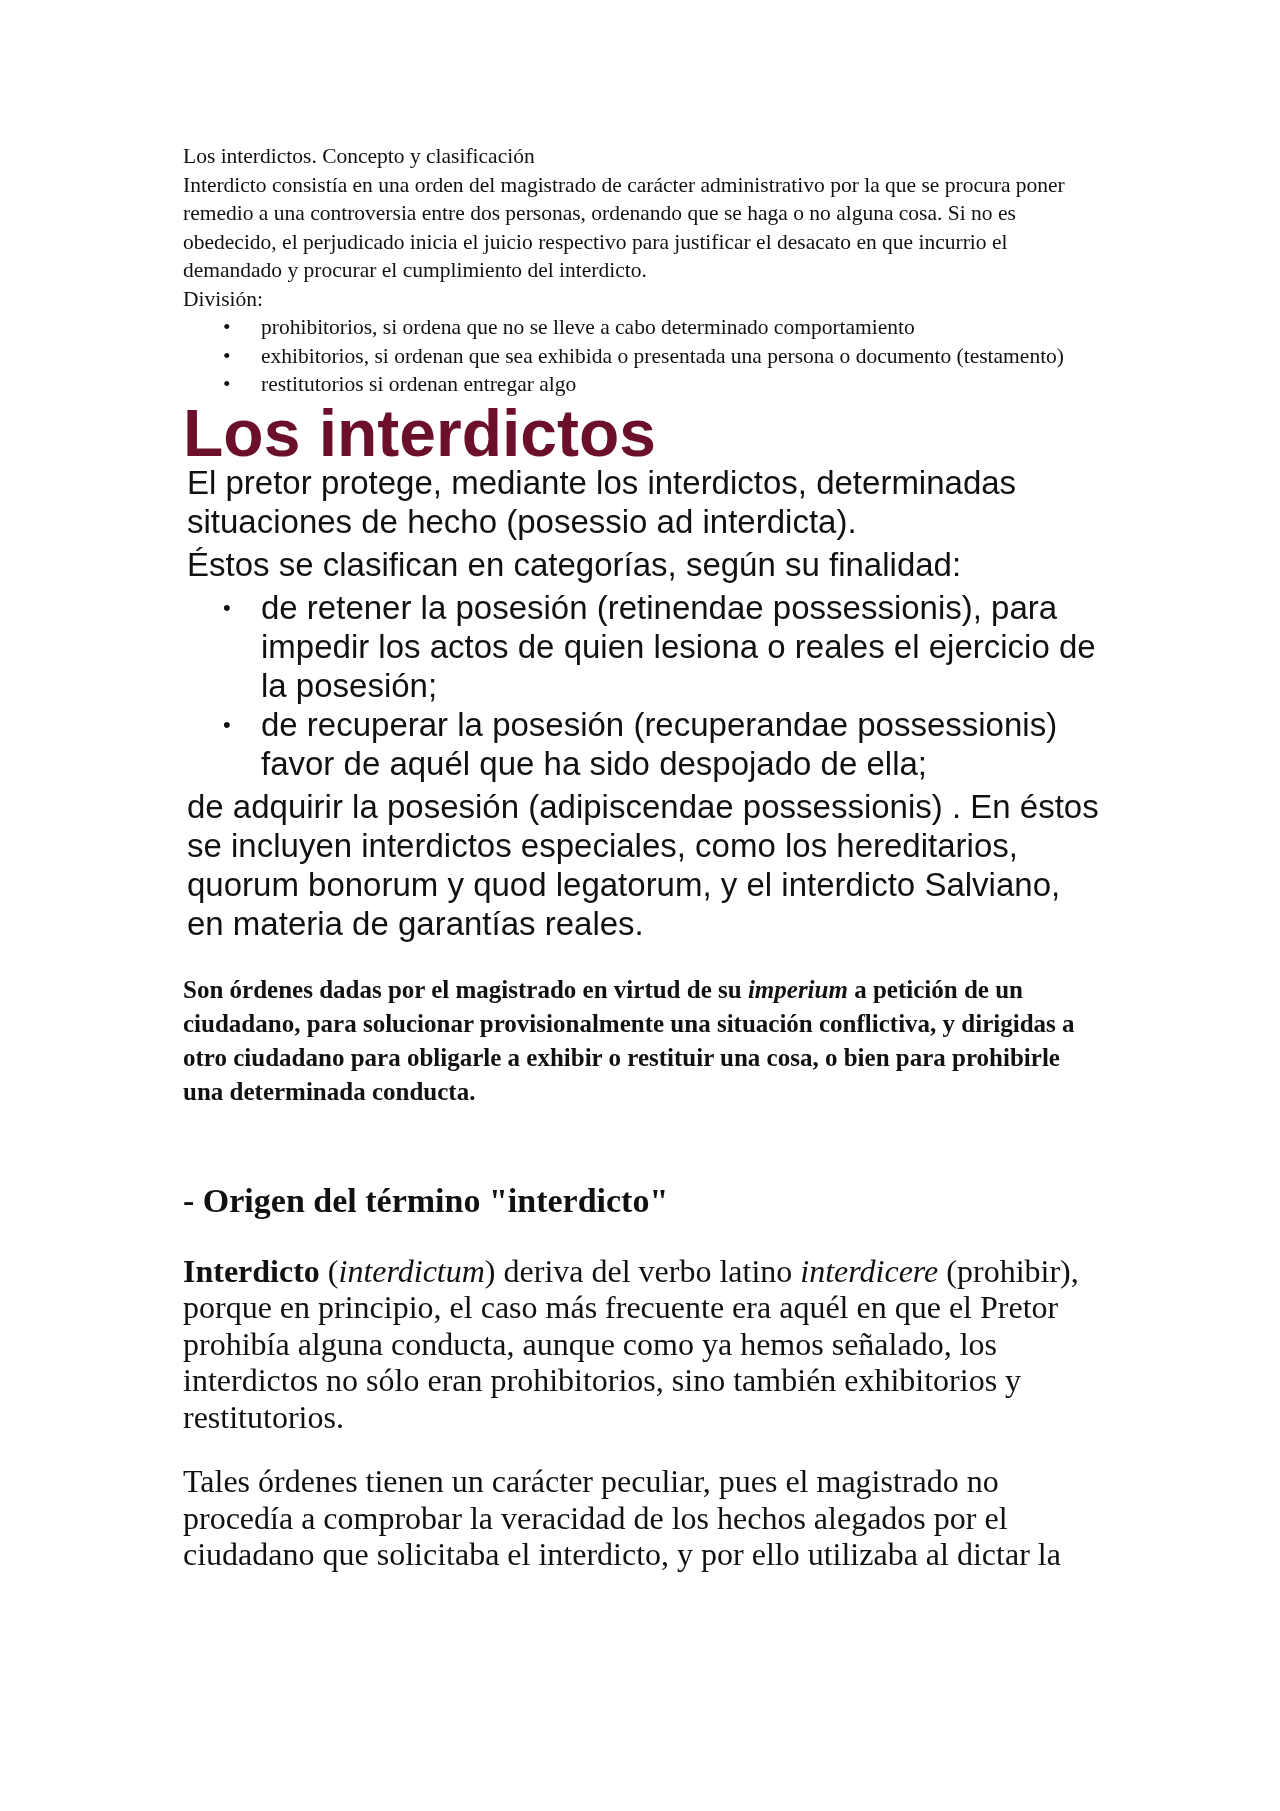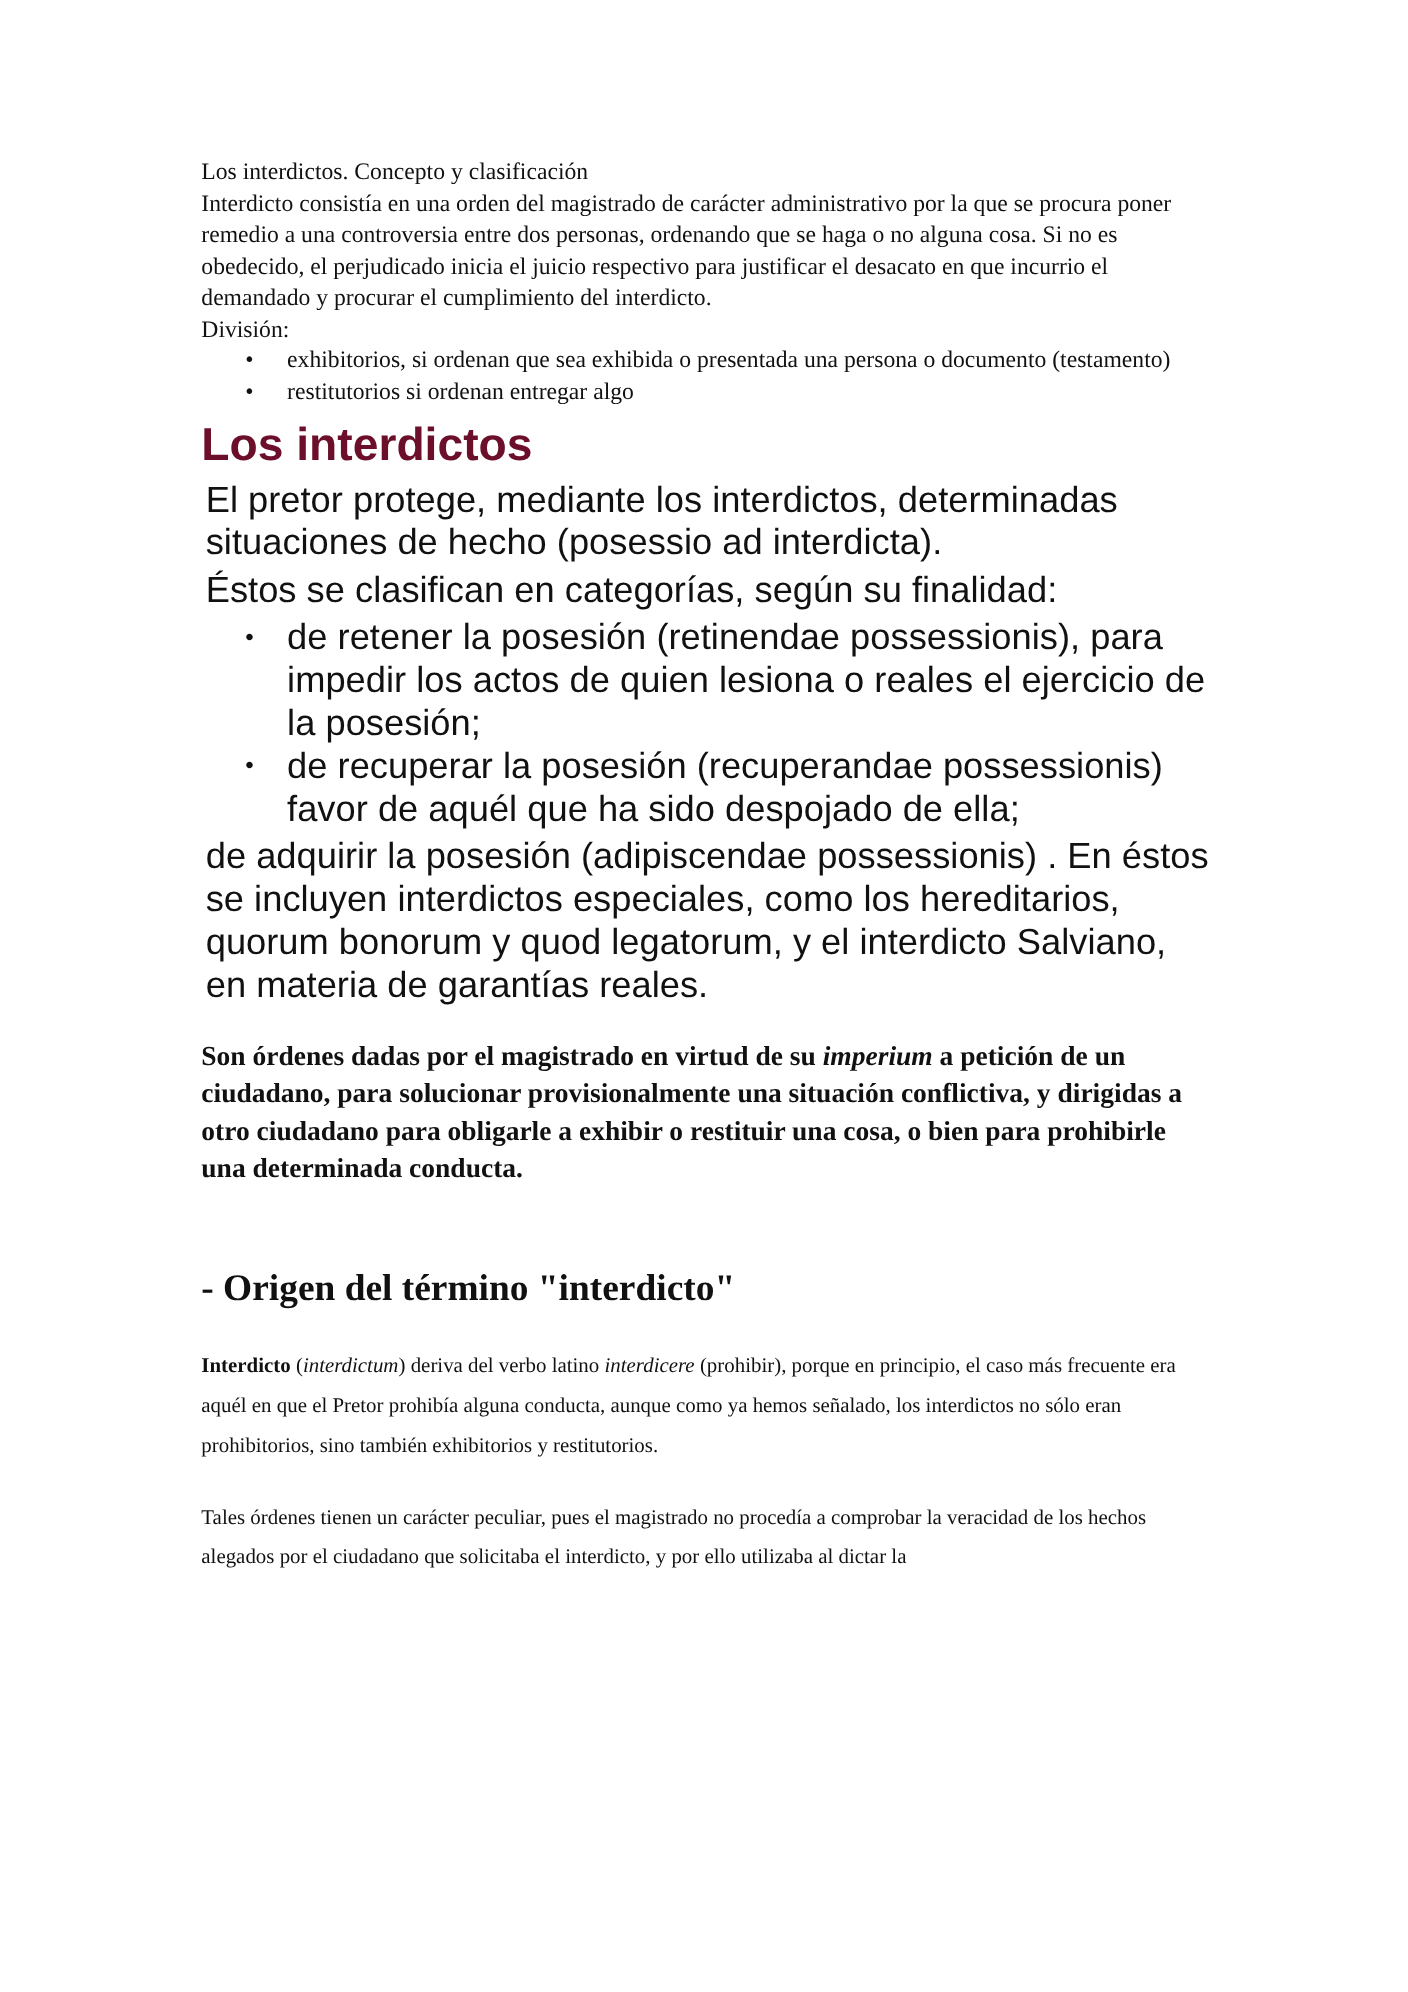--- a/index.html
+++ b/index.html
@@ -9,48 +9,49 @@
     .sans { font-family: "Liberation Sans", sans-serif; }
 
     
     .s1 { font-size: 21.5px; line-height: 28.5px; }
     .s1 p { margin: 0; }
     .s1 ul { margin: 0; padding: 0; list-style: none; }
     .s1 li { position: relative; padding-left: 78px; }
     .s1 li::before { content: "•"; position: absolute; left: 40px; top: 0; }
 
     
-    .h-maroon { color: #6b0f2a; font-size: 42px; font-weight: bold; line-height: 56px; margin: 6px 0 0 0; }
+    .h-maroon { color: #6b0f2a; font-size: 66px; font-weight: bold; line-height: 56px; margin: 6px 0 0 0; }
     .s2 { font-size: 33px; line-height: 39px; margin-top: -2px; }
     .s2 p { margin: 4px; }
     .s2 ul { margin: 0; padding: 0; list-style: none; }
     .s2 li { position: relative; padding-left: 78px; }
     .s2 li::before { content: "•"; position: absolute; left: 40px; top: 0; font-size: 22px; }
 
     
     .s3 { font-size: 25px; line-height: 34px; font-weight: bold; margin-top: 30px; }
 
     
     .h-origin { font-size: 34px; font-weight: bold; line-height: 40px; margin: 72px 0 0 0; }
-    .s4 { font-size: 19px; line-height: 36.5px; margin-top: 32px; }
+    .s4 { font-size: 32px; line-height: 36.5px; margin-top: 32px; }
     .s4 p { margin: 0; }
     .s4 p + p { margin-top: 28px; }
     .s4 b { font-weight: bold; }
     .s4 i { font-style: italic; }
   </style>
 </head>
 <body>
 
 <div class="page">
 
   <section class="s1 serif">
     <p>Los interdictos. Concepto y clasificación</p>
     <p>Interdicto consistía en una orden del magistrado de carácter administrativo por la que se procura poner remedio a una controversia entre dos personas, ordenando que se haga o no alguna cosa. Si no es obedecido, el perjudicado inicia el juicio respectivo para justificar el desacato en que incurrio el demandado y procurar el cumplimiento del interdicto.</p>
     <p>División:</p>
     <ul>
+      <li>prohibitorios, si ordena que no se lleve a cabo determinado comportamiento</li>
       <li>exhibitorios, si ordenan que sea exhibida o presentada una persona o documento (testamento)</li>
       <li>restitutorios si ordenan entregar algo</li>
     </ul>
   </section>
 
   <h1 class="h-maroon sans">Los interdictos</h1>
 
   <section class="s2 sans">
     <p>El pretor protege, mediante los interdictos, determinadas situaciones de hecho (posessio ad interdicta).</p>
     <p>Éstos se clasifican en categorías, según su finalidad:</p>

